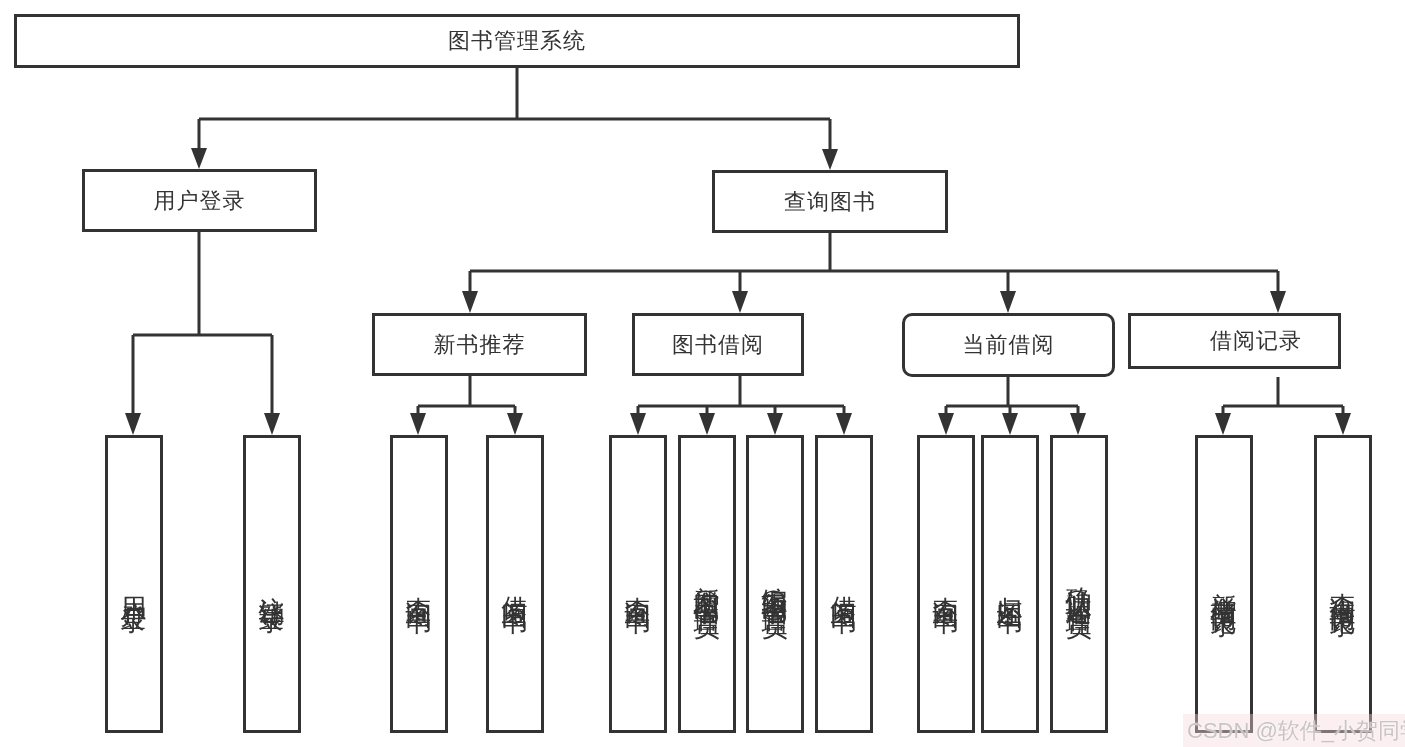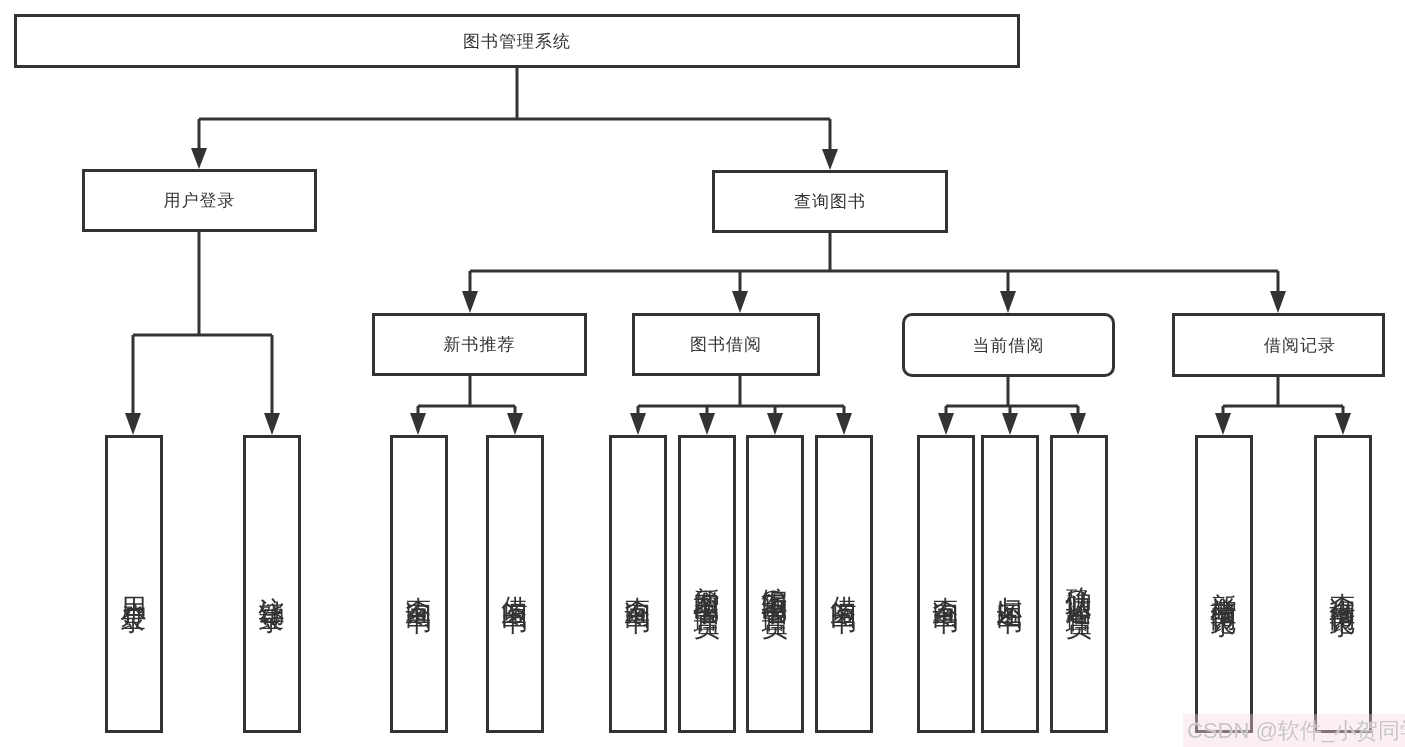--- a/index.html
+++ b/index.html
@@ -20,21 +20,21 @@
   }
   #wires{position:absolute;left:0;top:0;width:1405px;height:747px;}
   .c{stroke:var(--line);stroke-width:3;fill:none;}
   .ah{fill:var(--line);stroke:none;}
   .hbox{
     position:absolute;
     border:3px solid var(--line);
     background:var(--fill);
     display:flex;align-items:center;justify-content:center;
     color:var(--ink);
-    font-size:17px;
+    font-size:22px;
     letter-spacing:1px;
     z-index:2;
   }
   .vbox{
     position:absolute;
     border:3px solid var(--line);
     background:var(--fill);
     width:58px;top:435px;height:298px;
     display:flex;align-items:center;justify-content:center;
     color:var(--ink);
@@ -92,27 +92,27 @@
   <div class="hbox" style="left:82px;top:169px;width:235px;height:63px;">
     <span>用户登录</span>
   </div>
   <div class="hbox" style="left:712px;top:170px;width:236px;height:63px;">
     <span>查询图书</span>
   </div>
 
   <div class="hbox" style="left:372px;top:313px;width:215px;height:63px;">
     <span>新书推荐</span>
   </div>
-  <div class="hbox" style="left:632px;top:313px;width:188px;height:63px;">
+  <div class="hbox" style="left:632px;top:313px;width:172px;height:63px;">
     <span>图书借阅</span>
   </div>
   <div class="hbox" style="left:902px;top:313px;width:213px;height:64px;border-radius:10px;">
     <span>当前借阅</span>
   </div>
-  <div class="hbox" style="left:1172px;top:313px;width:213px;height:64px;padding-left:43px;">
+  <div class="hbox" style="left:1128px;top:313px;width:213px;height:56px;padding-left:43px;">
     <span>借阅记录</span>
   </div>
 
   <div class="vbox" style="left:105px;">
     <span>用户登录</span>
   </div>
   <div class="vbox" style="left:243px;">
     <span>注销登录</span>
   </div>
 

